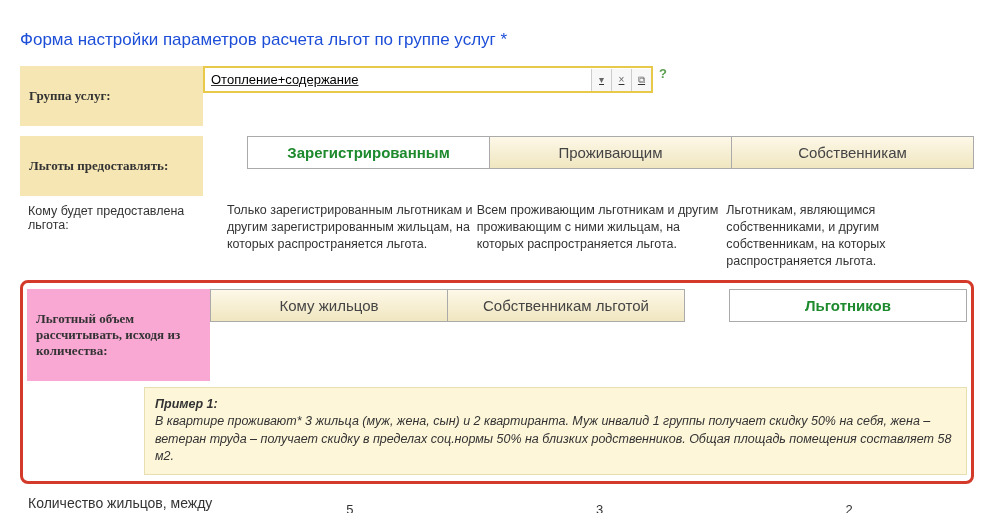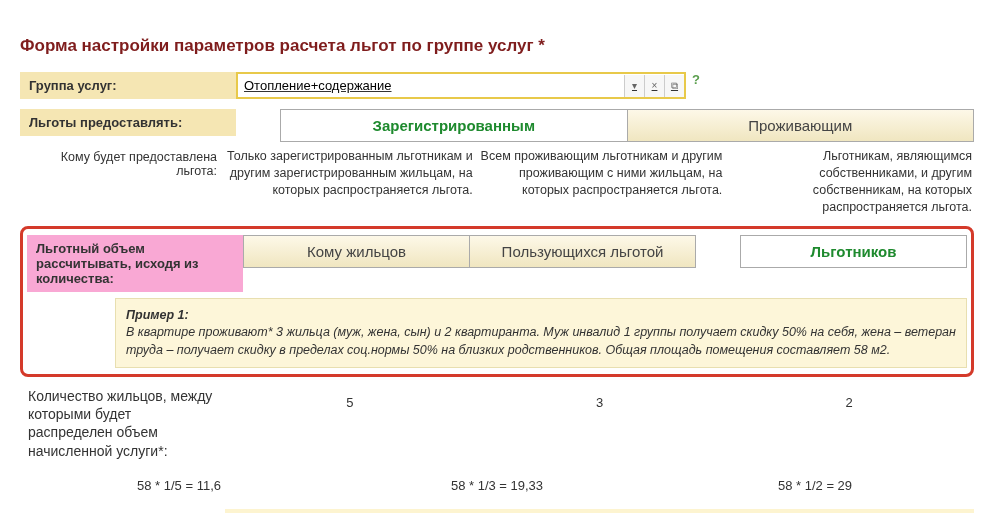--- a/index.html
+++ b/index.html
@@ -7,33 +7,34 @@
     margin: 0;
     padding: 20px;
     font-family: Arial, sans-serif;
     font-size: 13px;
     color: #333;
     background: #fff;
     width: 994px;
   }
   .page-title {
     font-size: 17px;
-    font-weight: bold;
-    color: #7f1d1d;
-    margin: 16px 0 16px 0;
+    font-weight: normal;
+    color: #1d4ed8;
+    margin: 10px 0 16px 0;
   }
   .row {
     display: flex;
     align-items: flex-start;
     margin-bottom: 6px;
   }
   .label-col {
-    width: 216px;
+    width: 183px;
     flex-shrink: 0;
-    padding: 5px 8px;
+    padding: 21px 8px;
+    font-family: Liberation Serif, serif;
   }
   .yellow-label {
     background: #ffeaa7;
     background: #f5e6b3;
     font-weight: bold;
     border: 1px solid transparent;
   }
   .content-col {
     flex: 1;
   }
@@ -91,21 +92,20 @@
     background: #fff;
     color: #1e8a2e;
     font-weight: bold;
     margin-left: 44px;
   }
   .desc-row {
     display: flex;
     align-items: flex-start;
     margin-top: 4px;
     margin-bottom: 10px;
-    text-align: right;
   }
   .desc-label {
     width: 205px;
     flex-shrink: 0;
     padding: 2px 8px;
     font-size: 12.5px;
     color: #333;
   }
   .desc3 {
     display: flex;
@@ -125,21 +125,21 @@
     padding: 6px 4px 6px 4px;
     margin: 4px 0 8px 0;
   }
   .example-box {
     background: #fdf6d9;
     border: 1px solid #e8dfb0;
     padding: 8px 10px;
     font-size: 12.5px;
     font-style: italic;
     line-height: 1.4;
-    margin-left: 88px;
+    margin-left: 117px;
     margin-top: 6px;
   }
   .example-box .title { font-weight: bold; }
   .calc-row {
     display: flex;
     align-items: flex-start;
     margin-top: 6px;
   }
   .calc-label {
     width: 205px;
@@ -190,38 +190,39 @@
     </div>
   </div>
   <span class="help-icon">?</span>
 </div>
 
 <div class="row" style="margin-top:10px;">
   <div class="label-col yellow-label">Льготы предоставлять:</div>
   <div class="content-col btn-row">
     <div class="opt-btn selected">Зарегистрированным</div>
     <div class="opt-btn">Проживающим</div>
+    <div class="opt-btn">Собственникам</div>
   </div>
 </div>
 
 <div class="desc-row">
   <div class="desc-label">Кому будет предоставлена льгота:</div>
   <div class="desc3">
     <div>Только зарегистрированным льготникам и другим зарегистрированным жильцам, на которых распространяется льгота.</div>
     <div>Всем проживающим льготникам и другим проживающим с ними жильцам, на которых распространяется льгота.</div>
     <div>Льготникам, являющимся собственниками, и другим собственникам, на которых распространяется льгота.</div>
   </div>
 </div>
 
 <div class="red-block">
   <div class="row">
     <div class="label-col yellow-label" style="background:#f9a8d4; font-weight:bold;">Льготный объем рассчитывать, исходя из количества:</div>
     <div class="content-col btn-row">
       <div class="opt-btn">Кому жильцов</div>
-      <div class="opt-btn">Пользующихся льготой</div>
+      <div class="opt-btn">Собственникам льготой</div>
       <div class="opt-btn selected">Льготников</div>
     </div>
   </div>
   <div class="example-box">
     <span class="title">Пример 1:</span><br>
     <span>В квартире проживают* 3 жильца (муж, жена, сын) и 2 квартиранта. Муж инвалид 1 группы получает скидку 50% на себя, жена – ветеран труда – получает скидку в пределах соц.нормы 50% на близких родственников. Общая площадь помещения составляет 58 м2.</span>
   </div>
 </div>
 
 <div class="calc-row">

